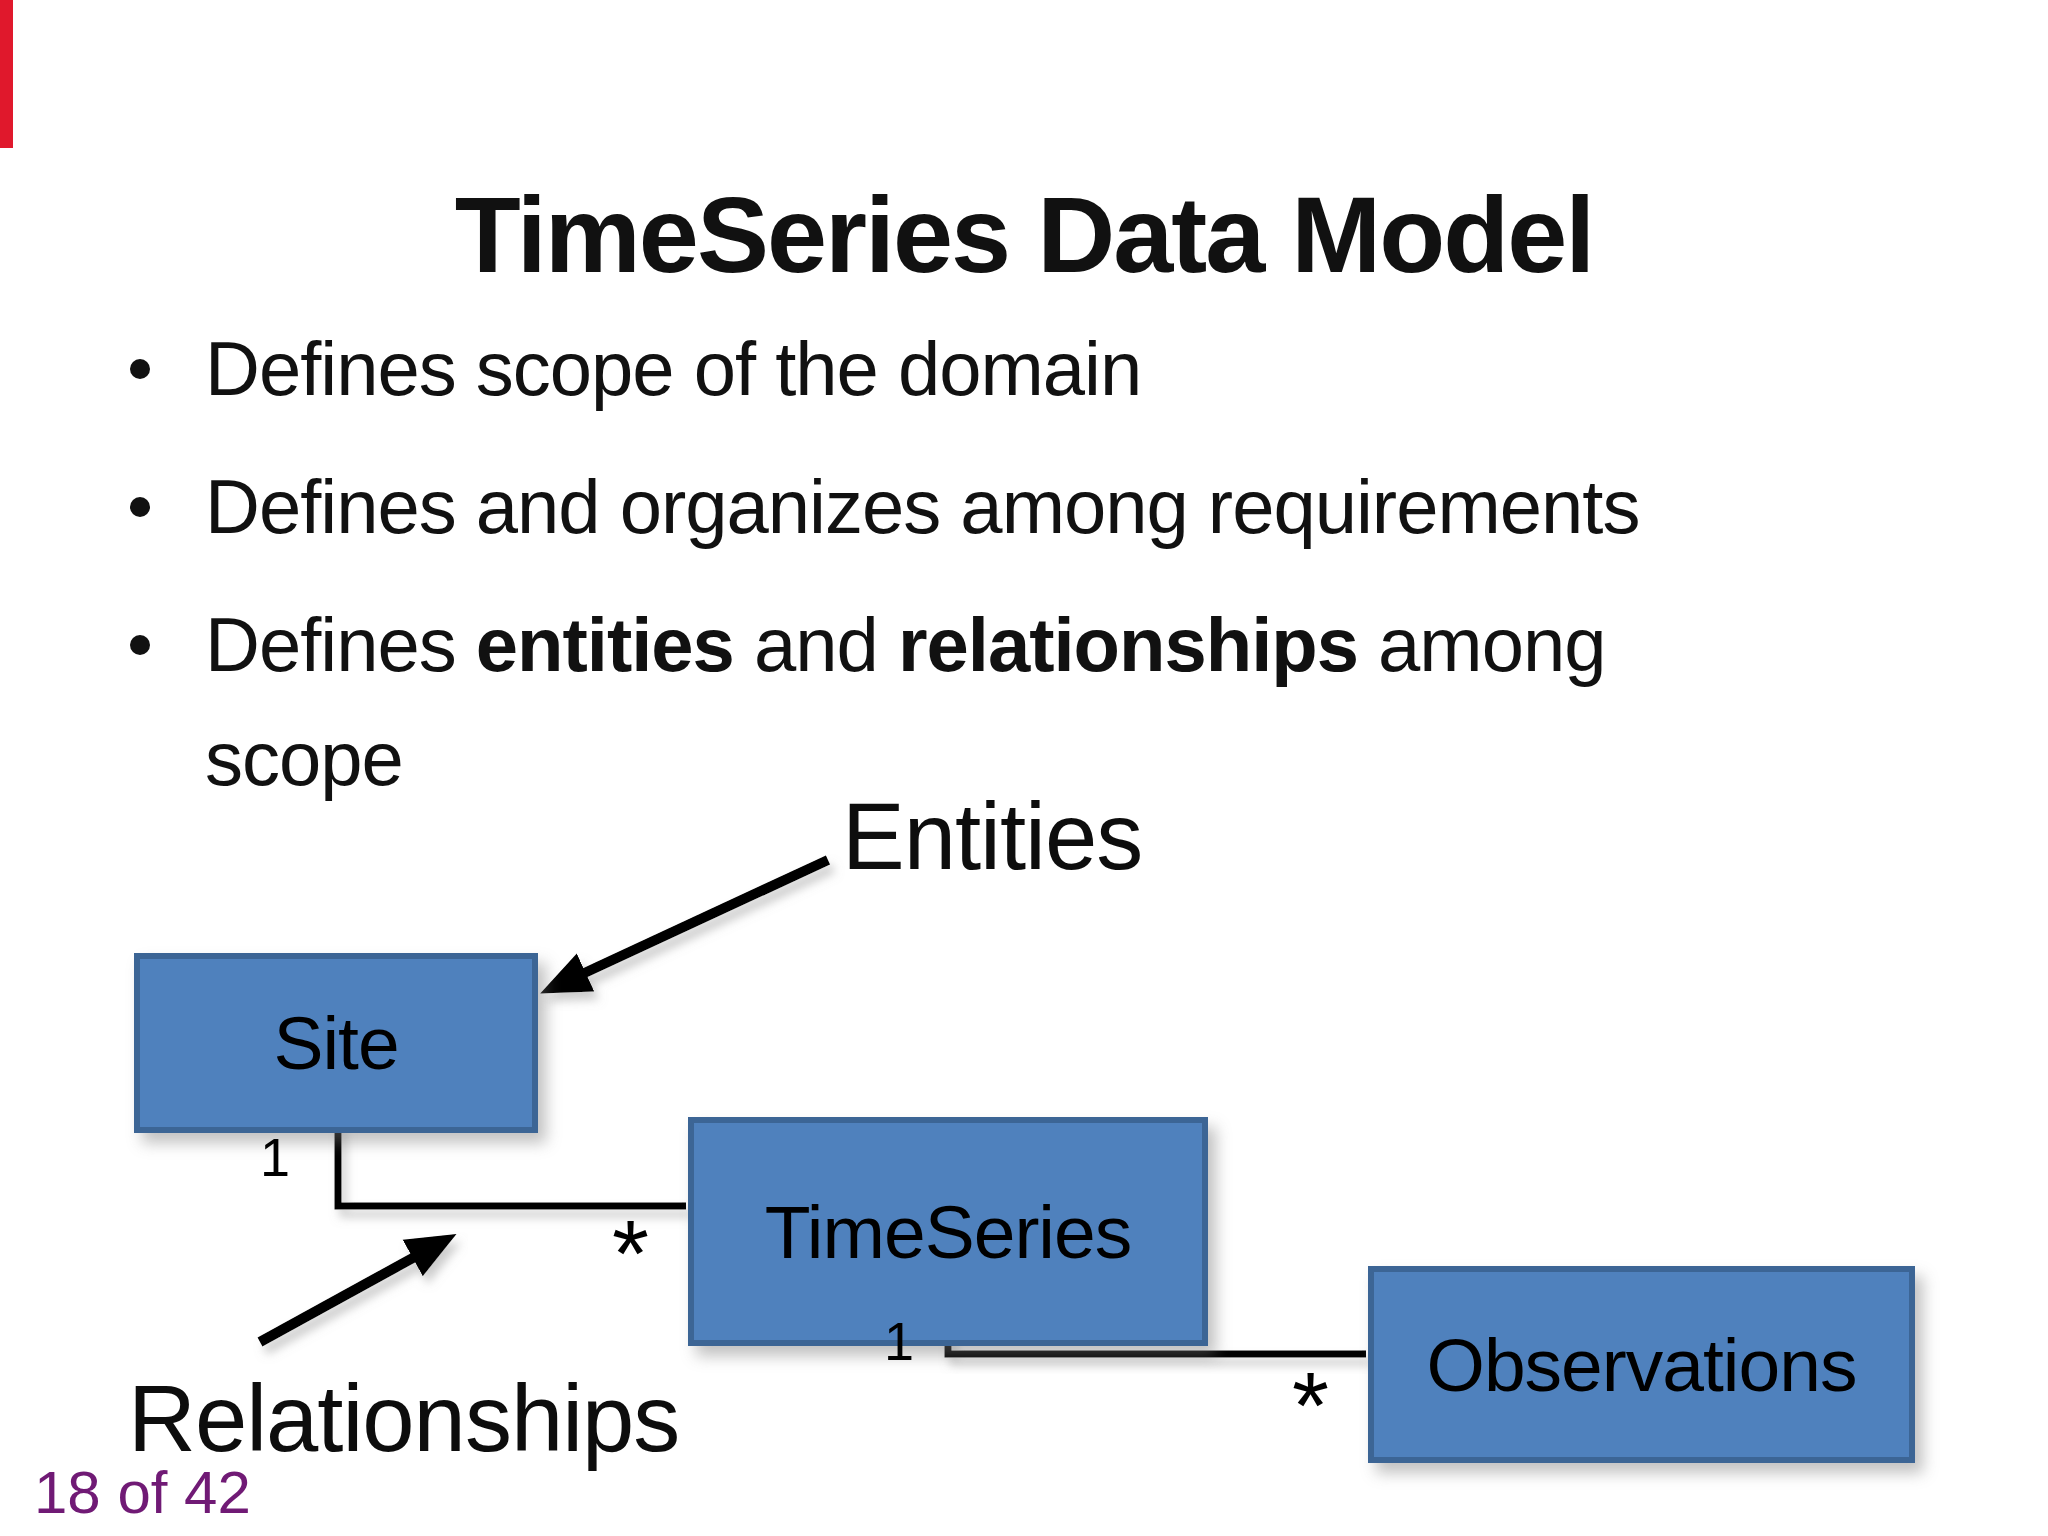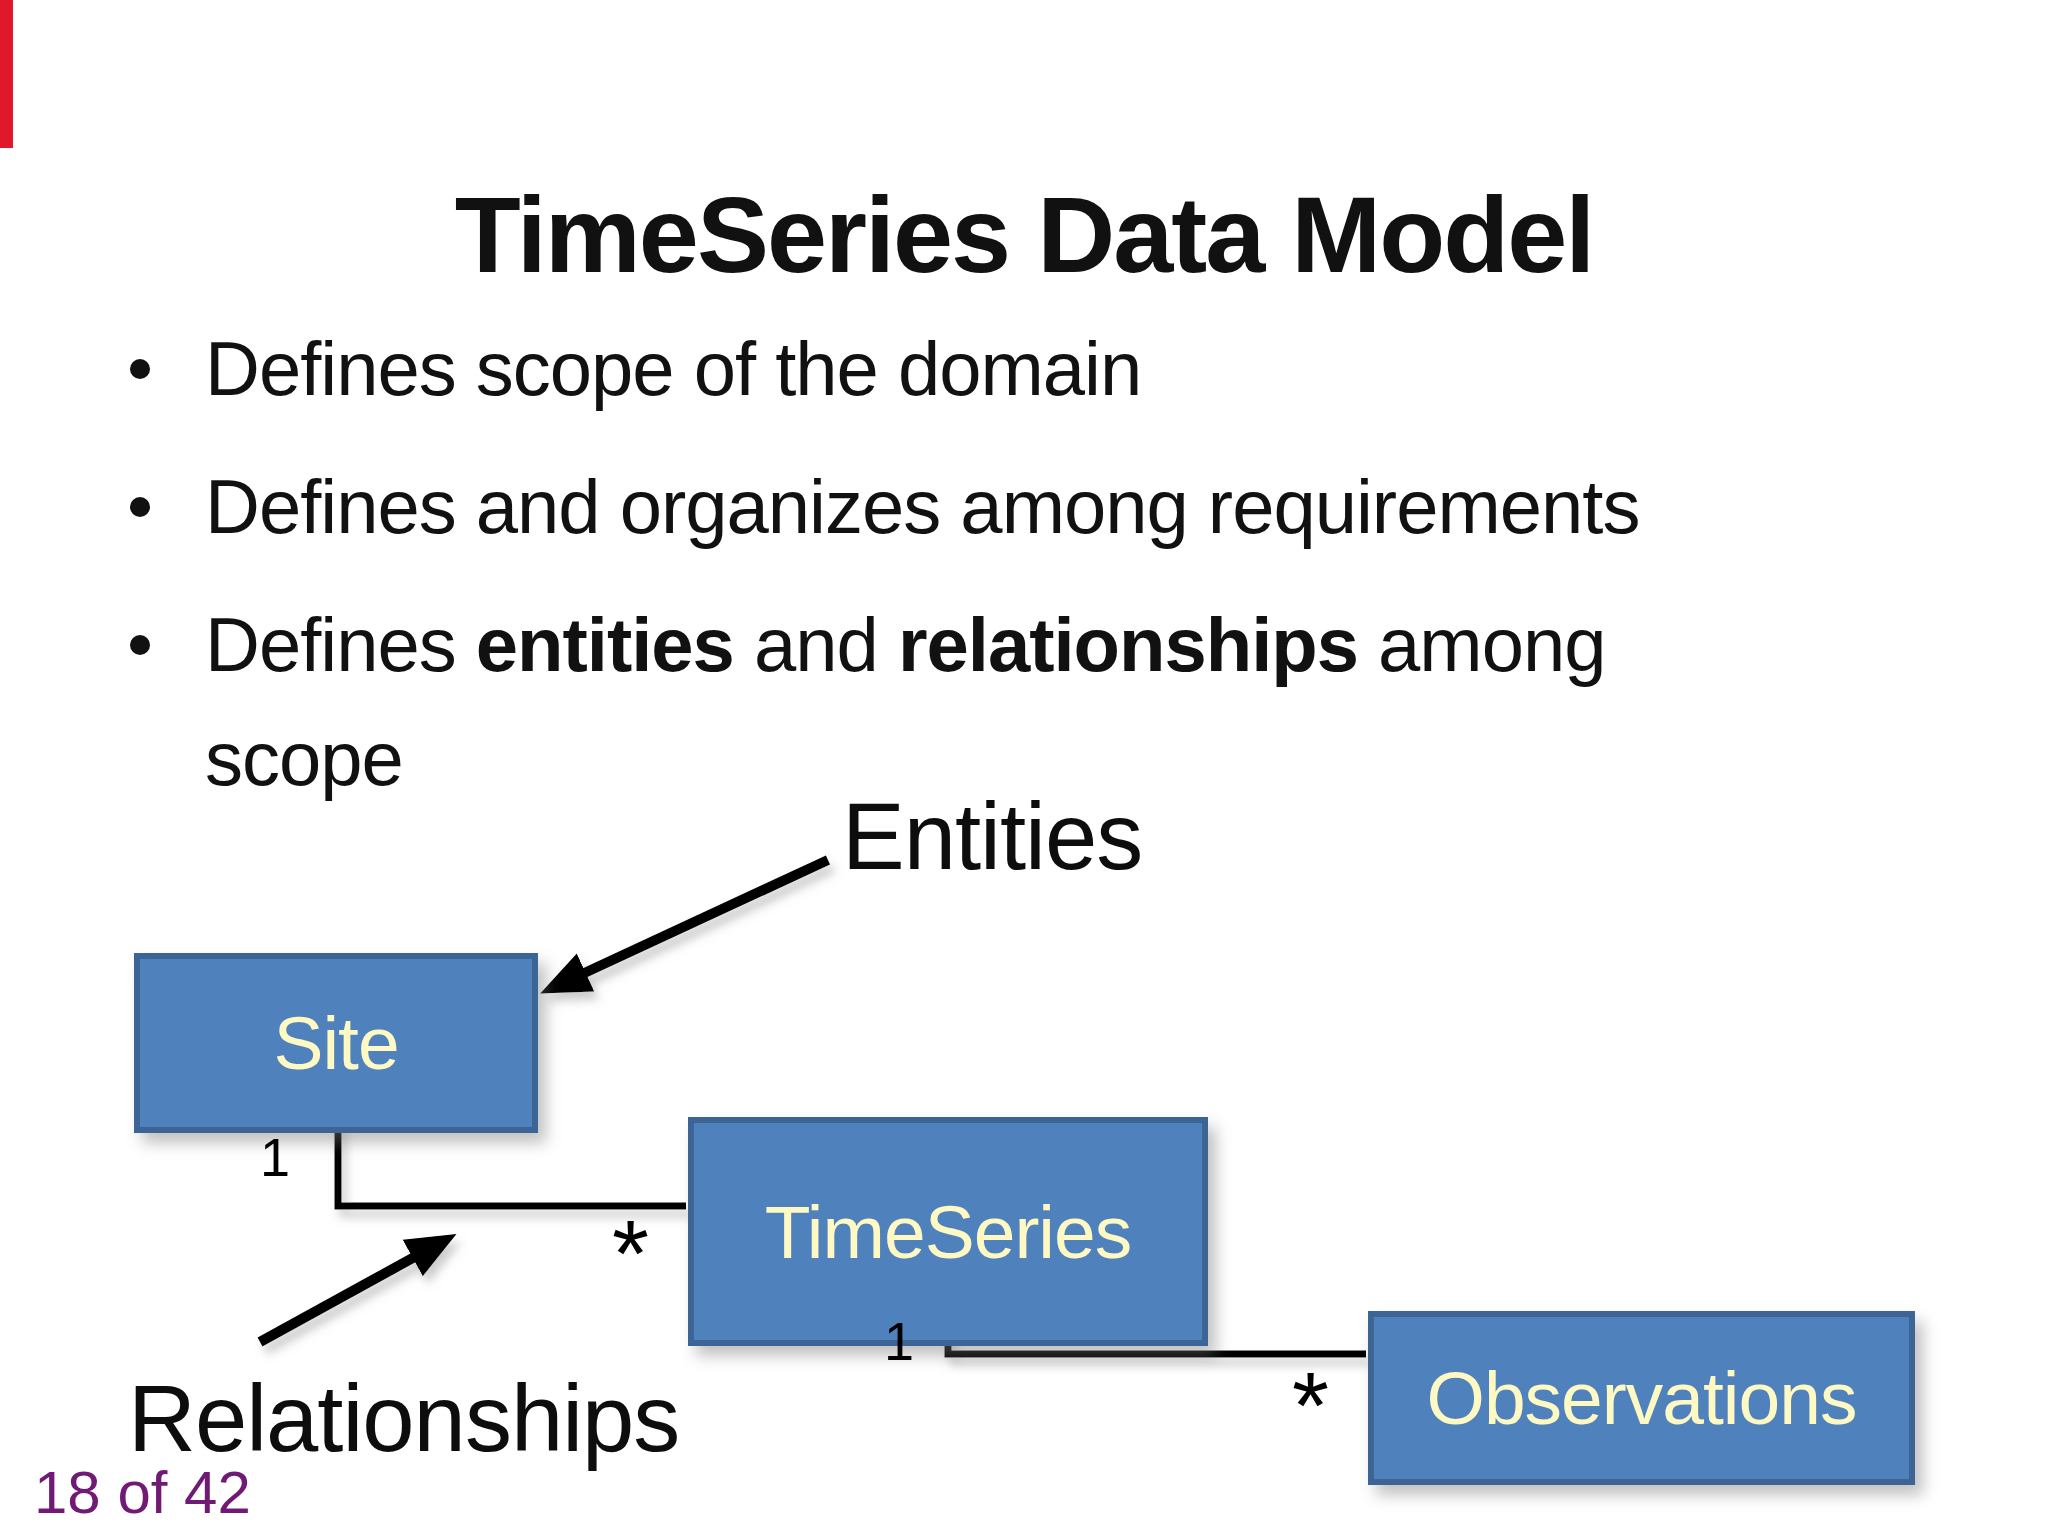--- a/index.html
+++ b/index.html
@@ -44,26 +44,26 @@
     color:#0d0d0d;white-space:nowrap;
   }
   .anno.entities{left:842px;top:790px;}
   .anno.relationships{left:128px;top:1372px;}
   .ebox{
     position:absolute;z-index:2;
     background:#4f81bd;
     border:6px solid #3c6595;
     box-shadow:8px 10px 14px rgba(120,120,120,0.45);
     display:flex;align-items:center;justify-content:center;
-    color:#fef9c3;font-size:75px;letter-spacing:-1px;white-space:nowrap;
+    color:#000000;font-size:75px;letter-spacing:-1px;white-space:nowrap;
     box-sizing:border-box;
   }
   .ebox.site{left:134px;top:953px;width:404px;height:180px;}
   .ebox.timeseries{left:688px;top:1117px;width:520px;height:229px;}
-  .ebox.observations{left:1368px;top:1311px;width:547px;height:174px;}
+  .ebox.observations{left:1368px;top:1266px;width:547px;height:197px;}
   .card{
     position:absolute;z-index:2;color:#000;line-height:1;white-space:nowrap;
   }
   .card.one{font-size:54px;}
   .card.star{font-size:95px;}
   .card.c1a{left:260px;top:1130px;}
   .card.c1b{left:612px;top:1206px;}
   .card.c2a{left:884px;top:1314px;}
   .card.c2b{left:1292px;top:1358px;}
   .page-number{

